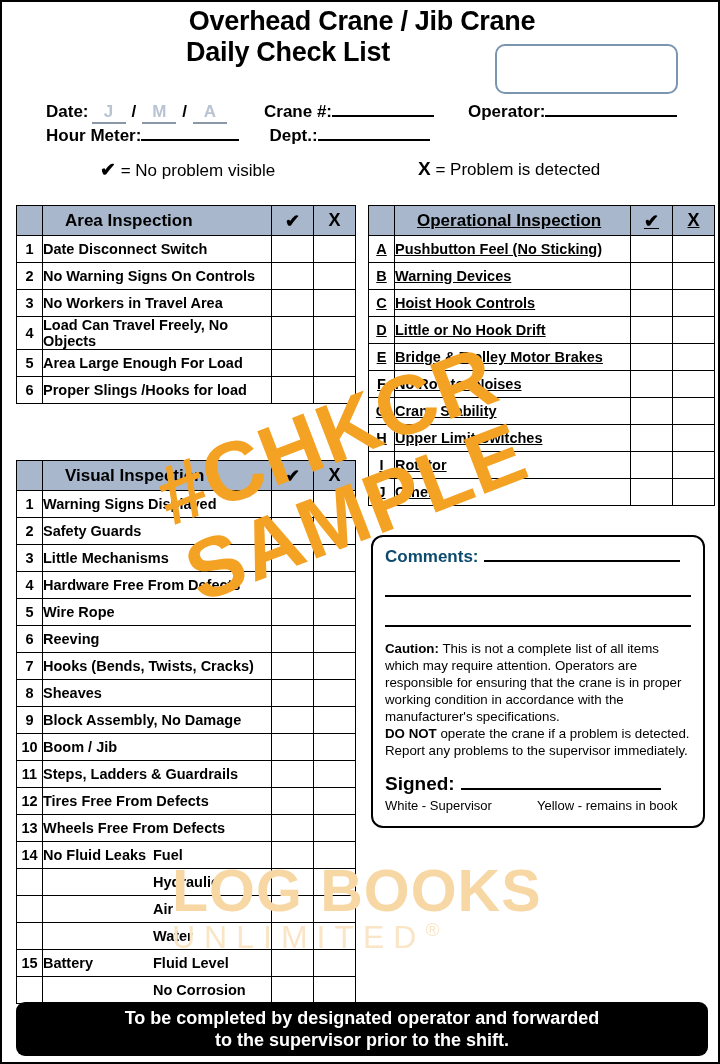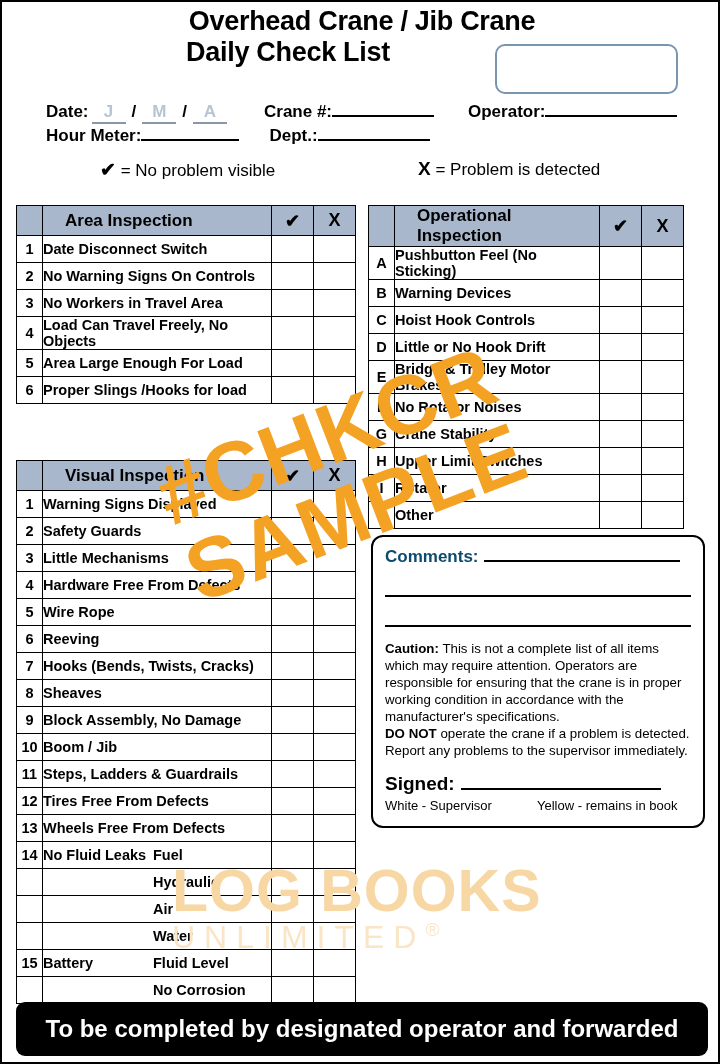--- a/index.html
+++ b/index.html
@@ -128,21 +128,21 @@
   .hdr .c-chk, .hdr .c-x {
     text-align: center;
     font-size: 18px;
     font-weight: bold;
   }
   .small-desc { font-size: 12.5px; }
   .desc-2col { position: relative; }
   .desc-2col .d-left { display: inline-block; width: 110px; }
 
   #tbl-area { left: 14px; top: 203px; width: 340px; }
-  #tbl-oper { left: 366px; top: 203px; width: 316px; }
+  #tbl-oper { left: 366px; top: 203px; width: 347px; text-decoration: underline; }
   #tbl-visual { left: 14px; top: 446px; width: 340px; margin-top: 12px; }
 
   
   #panel {
     position: absolute;
     left: 369px; top: 533px;
     width: 334px; height: 293px;
     border: 2.5px solid #000;
     border-radius: 12px;
     background: #fff;
@@ -188,21 +188,21 @@
     position: absolute;
     left: 14px; top: 1000px;
     width: 692px; height: 54px;
     background: #000;
     border-radius: 9px;
     color: #fff;
     display: flex;
     align-items: center;
     justify-content: center;
     text-align: center;
-    font-size: 24px;
+    font-size: 18px;
     font-weight: bold;
     line-height: 1.25;
     padding: 0 24px;
   }
 
   
   .wm {
     position: absolute;
     pointer-events: none;
     user-select: none;
@@ -555,16 +555,17 @@
   </div>
 
   <div class="wm" id="wm-logbooks">
     <div class="lb1">LOG BOOKS</div>
     <div class="lb2"><span>UNLIMITED</span><span class="reg">®</span></div>
   </div>
 
   <div id="footer">
     <div>
       <span>To be completed by designated operator and forwarded</span><br>
+      <span>to the supervisor prior to the shift.</span>
     </div>
   </div>
 
 </div>
 
 </body></html>

